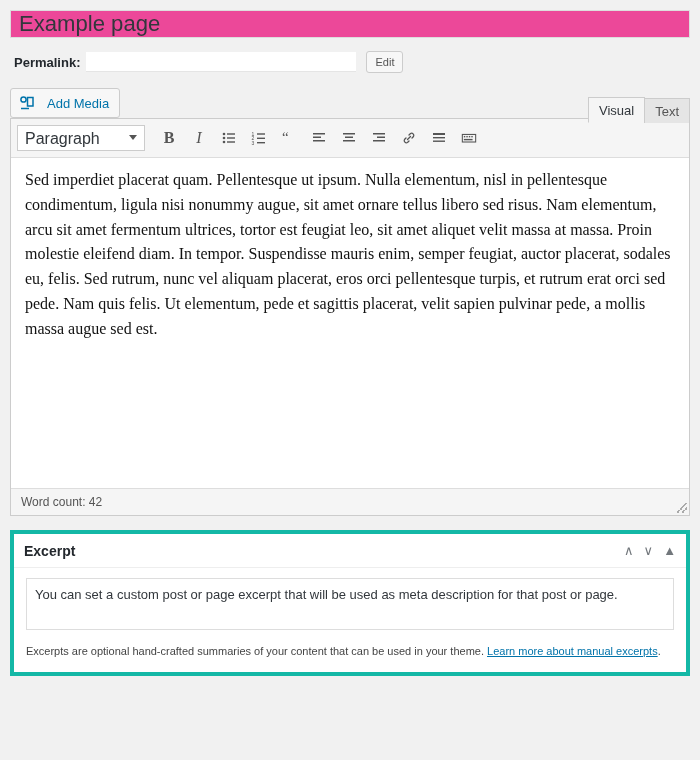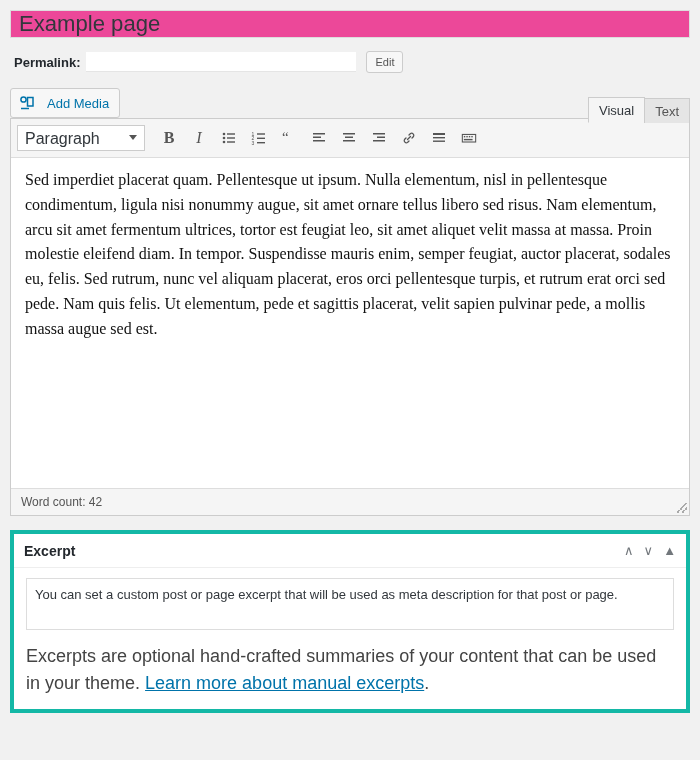--- a/index.html
+++ b/index.html
@@ -219,21 +219,21 @@
     font-size: 13px;
     color: #32373c;
     padding: 6px 8px;
     resize: none;
     outline: none;
     line-height: 1.5;
     overflow: hidden;
   }
   .excerpt-help {
     margin-top: 10px;
-    font-size: 18px;
+    font-size: 11px;
     color: #444;
     line-height: 1.5;
   }
   .excerpt-help a { color: #0073aa; text-decoration: underline; }
 </style>
 </head>
 <body>
 
 <div class="wrap">
 

